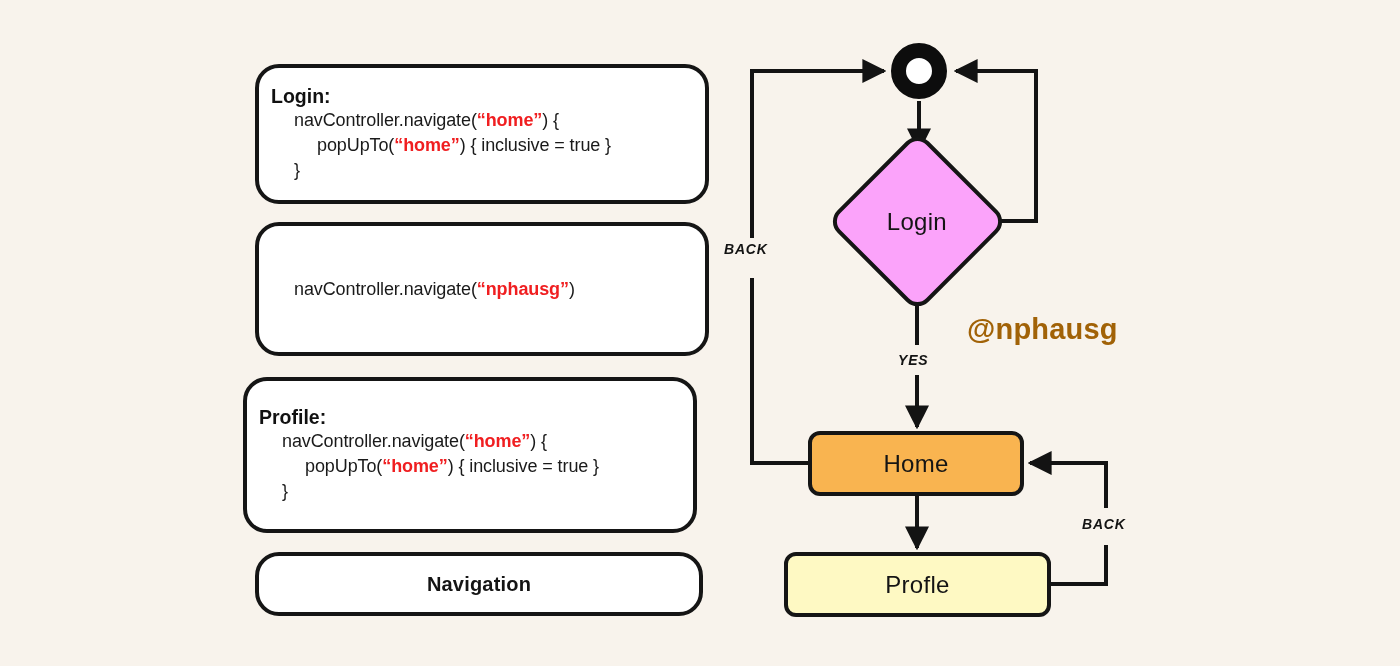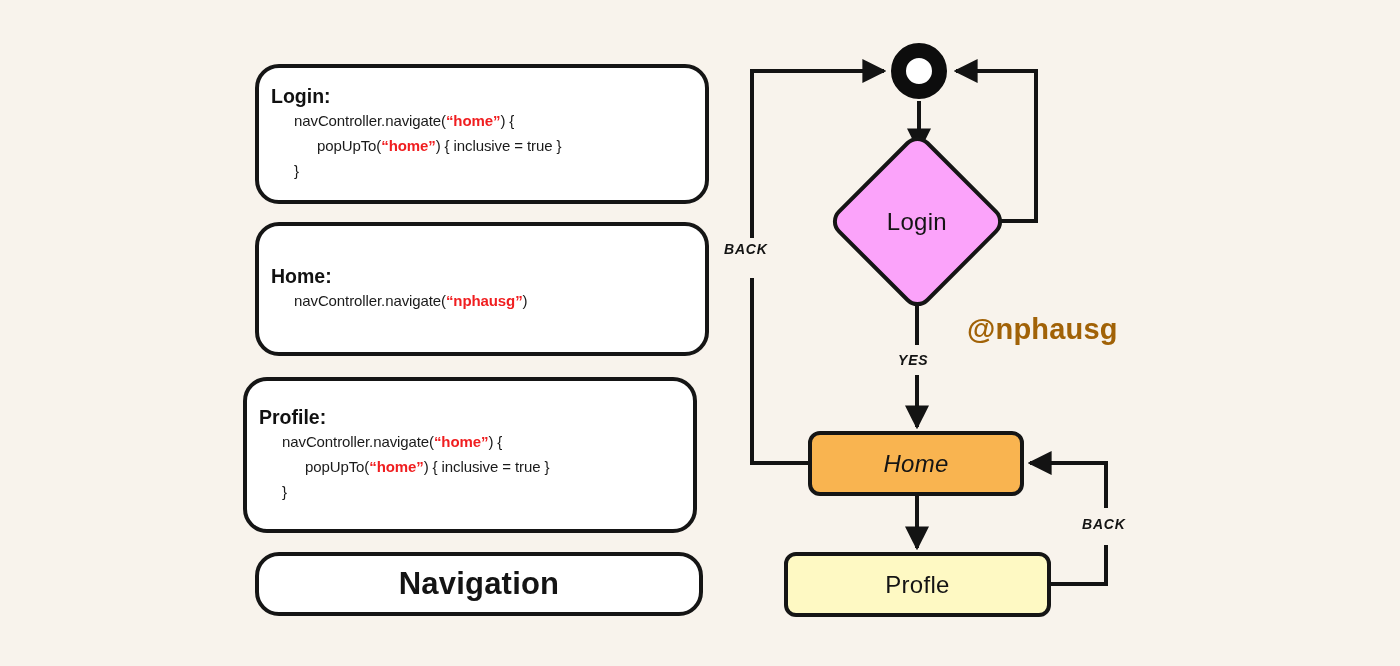--- a/index.html
+++ b/index.html
@@ -29,21 +29,21 @@
   }
   .card-inner {
     position: absolute;
     left: 12px;
     right: 10px;
     top: 50%;
     transform: translateY(-50%);
   }
   .code-line {
     font-family: "Liberation Sans", sans-serif;
-    font-size: 15px;
+    font-size: 18px;
     line-height: 25px;
     color: #1a1a1a;
     white-space: pre;
     letter-spacing: -0.1px;
   }
   .code-head {
     font-weight: bold;
     font-size: 19.5px;
     color: #111111;
   }
@@ -56,21 +56,21 @@
 
   #card-login   { left: 255px; top: 64px;  width: 454px; height: 140px; }
   #card-home    { left: 255px; top: 222px; width: 454px; height: 134px; }
   #card-profile { left: 243px; top: 377px; width: 454px; height: 156px; }
 
   #card-title {
     left: 255px; top: 552px; width: 448px; height: 64px;
     display: flex; align-items: center; justify-content: center;
   }
   #card-title .title-text {
-    font-size: 31px;
+    font-size: 20px;
     font-weight: bold;
     color: #141414;
     letter-spacing: 0.2px;
   }
 
   
   #flow {
     position: absolute;
     left: 0; top: 0;
     width: 1400px; height: 666px;
@@ -85,21 +85,20 @@
   }
   .node-label {
     font-size: 24px;
     color: #141414;
     letter-spacing: 0.3px;
   }
   #node-home {
     left: 808px; top: 431px; width: 216px; height: 65px;
     background: #f9b450;
     border-radius: 12px;
-    font-style: italic;
   }
   #node-profile {
     left: 784px; top: 552px; width: 267px; height: 65px;
     background: #fef9c3;
     border-radius: 12px;
   }
   #node-login {
     left: 853px; top: 157px; width: 129px; height: 129px;
     background: #fba3fa;
     border-radius: 16px;
@@ -150,21 +149,20 @@
     <div class="card-inner">
       <div class="code-head">Login:</div>
       <div class="code-line indent1"><span>navController.navigate(</span><span class="str">“home”</span><span>) {</span></div>
       <div class="code-line indent2"><span>popUpTo(</span><span class="str">“home”</span><span>) { inclusive = true }</span></div>
       <div class="code-line indent1"><span>}</span></div>
     </div>
   </div>
 
   <div class="card" id="card-home">
     <div class="card-inner">
-      <div class="code-head">Home:</div>
       <div class="code-line indent1"><span>navController.navigate(</span><span class="str">“nphausg”</span><span>)</span></div>
     </div>
   </div>
 
   <div class="card" id="card-profile">
     <div class="card-inner">
       <div class="code-head">Profile:</div>
       <div class="code-line indent1"><span>navController.navigate(</span><span class="str">“home”</span><span>) {</span></div>
       <div class="code-line indent2"><span>popUpTo(</span><span class="str">“home”</span><span>) { inclusive = true }</span></div>
       <div class="code-line indent1"><span>}</span></div>

